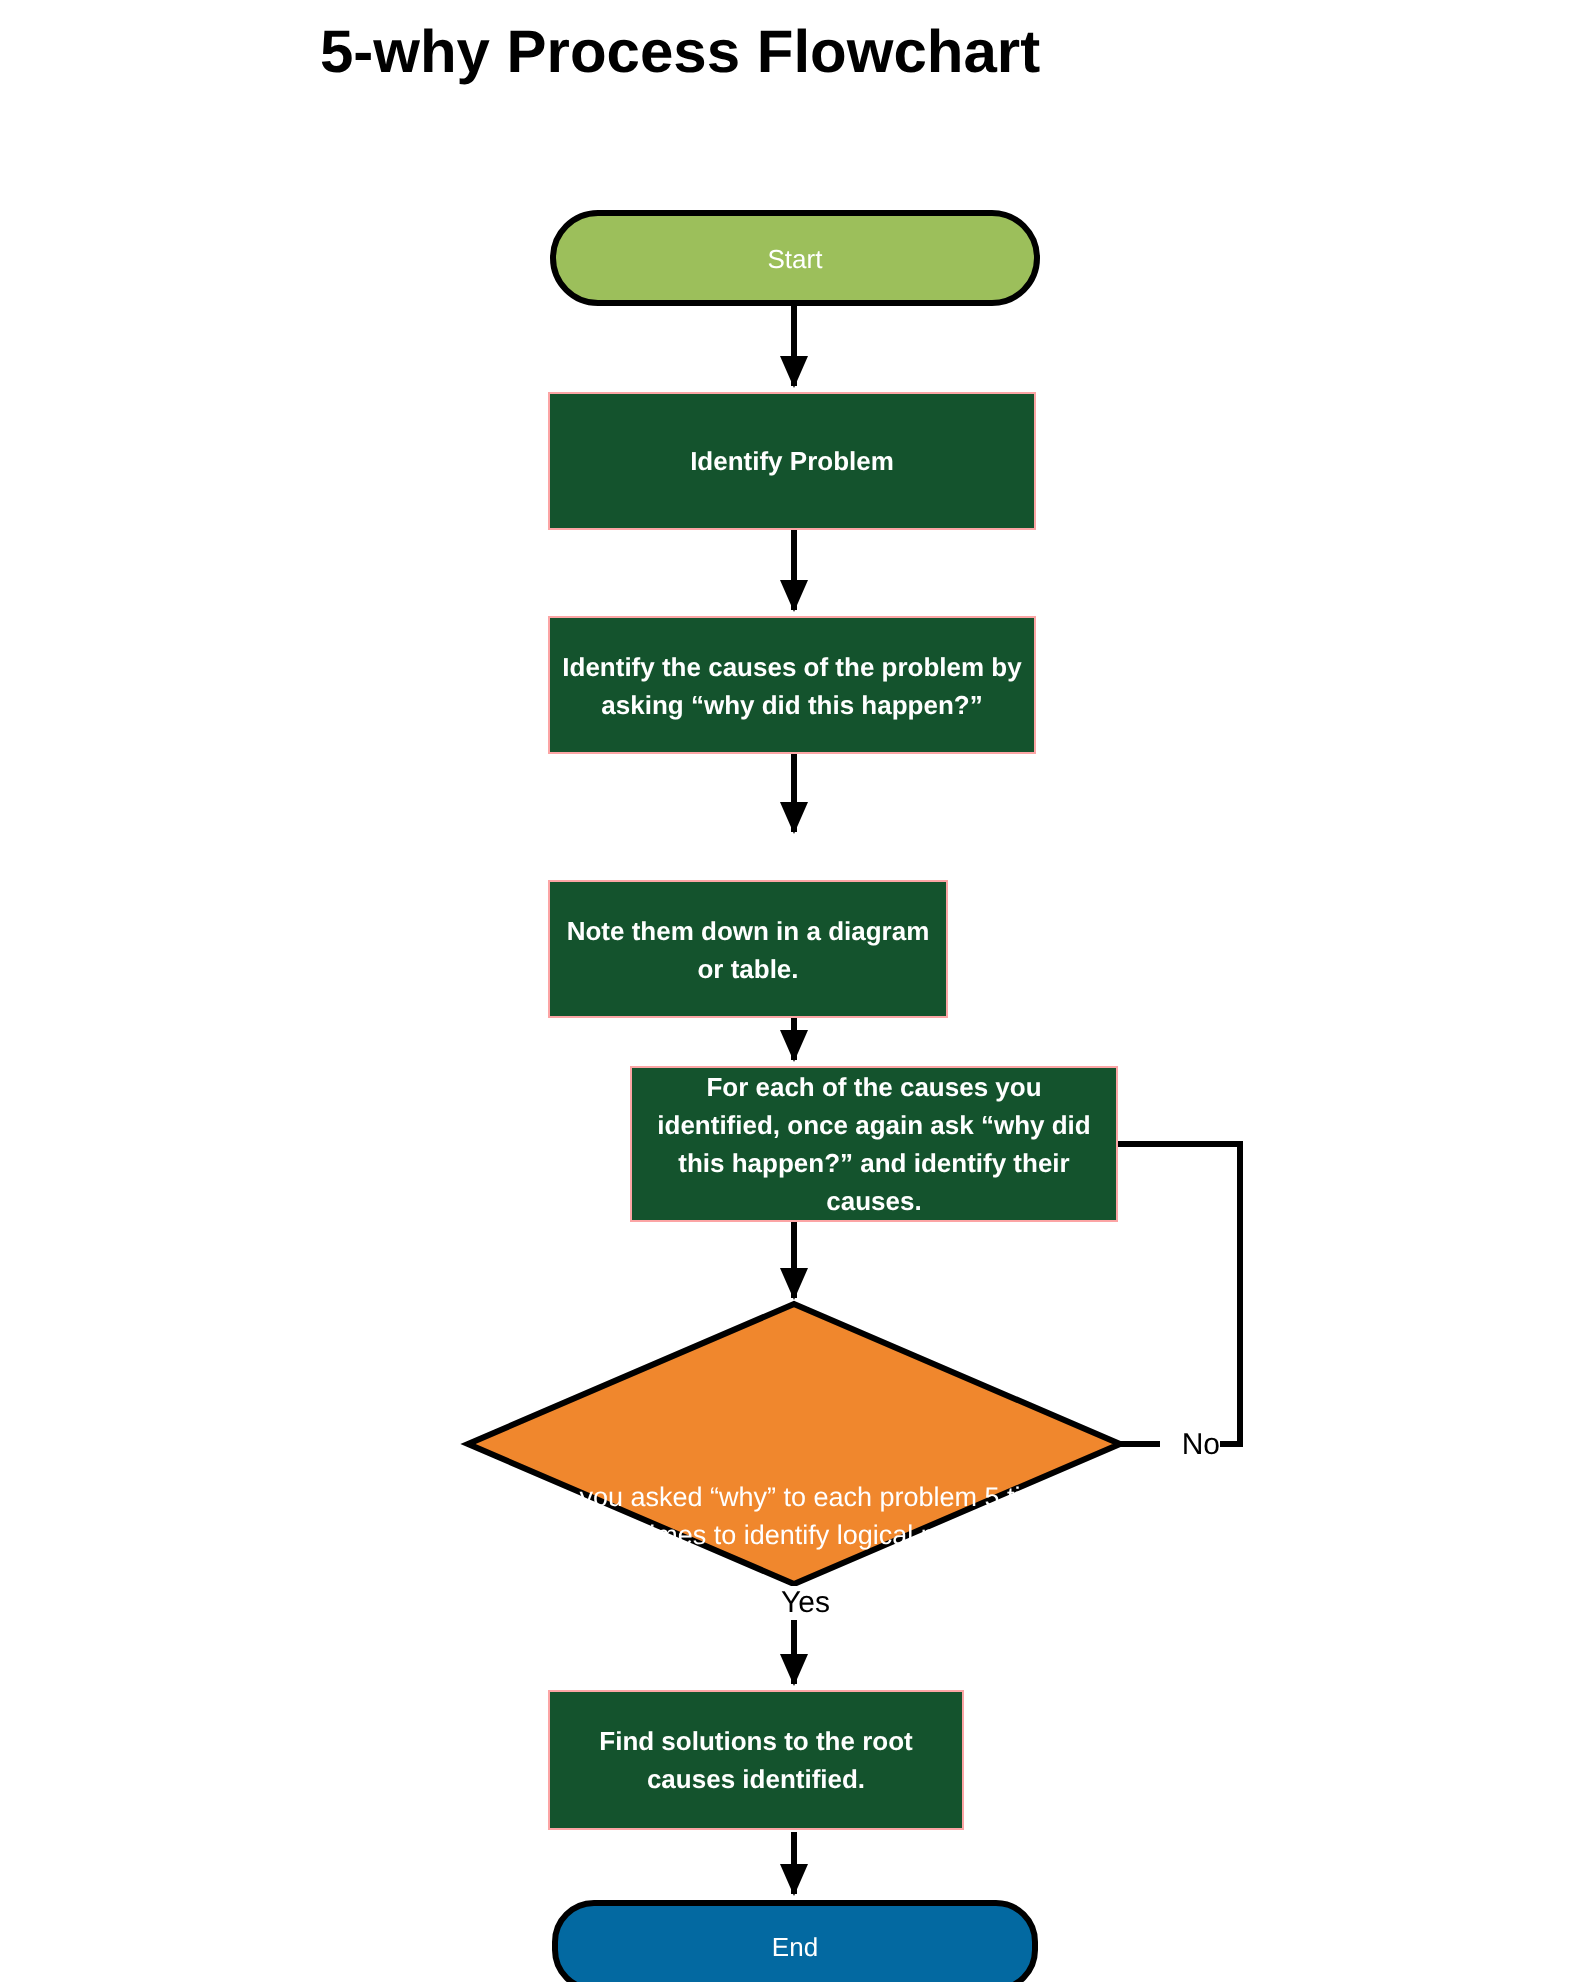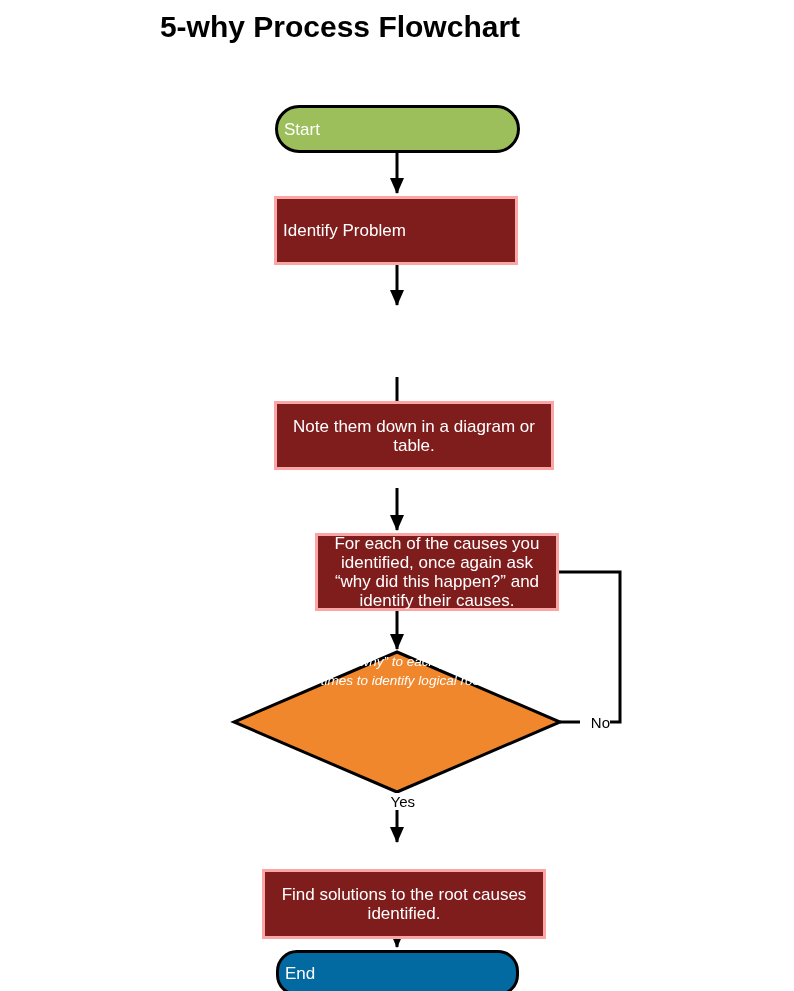--- a/index.html
+++ b/index.html
@@ -25,63 +25,64 @@
   }
   svg.connectors {
     position: absolute; left: 0; top: 0;
     width: 794px; height: 991px;
     z-index: 1;
   }
   .node {
     position: absolute;
     display: flex;
     align-items: center;
-    justify-content: flex-start;
+    justify-content: center;
     text-align: center;
     color: #ffffff;
-    font-size: 17px;
+    font-size: 13px;
     line-height: 19px;
     z-index: 2;
     padding: 20px 6px;
   }
   .terminator {
     border: 3px solid #000000;
   }
   .process {
-    border: 3px solid #fca5a5;
-    background: #7f1d1d;
+    border: 1px solid #fca5a5;
+    background: #14532d;
+    font-weight: bold;
   }
   .start-node {
     left: 275px; top: 105px; width: 245px; height: 48px;
     border-radius: 24px;
     background: #9cbf5b;
   }
   .end-node {
     left: 276px; top: 950px; width: 243px; height: 41px;
     border-radius: 21px;
     background: #0369a1;
   }
   .box-identify-problem { left: 274px; top: 196px; width: 244px; height: 69px; }
   .box-identify-causes  { left: 274px; top: 308px; width: 244px; height: 69px; }
-  .box-note-down        { left: 274px; top: 401px; width: 280px; height: 69px; }
+  .box-note-down        { left: 274px; top: 440px; width: 200px; height: 69px; }
   .box-for-each         { left: 274px; top: 533px; width: 244px; height: 78px; margin-left: 41px; }
-  .box-find-solutions   { left: 262px; top: 845px; width: 284px; height: 70px; margin-top: 24px; }
+  .box-find-solutions   { left: 274px; top: 845px; width: 208px; height: 70px; }
 
   .diamond-label {
     position: absolute;
-    left: 234px; top: 652px; width: 326px; height: 140px;
+    left: 234px; top: 688px; width: 326px; height: 140px;
     display: flex;
+    align-items: center;
     justify-content: center;
     text-align: center;
     color: #ffffff;
     font-size: 13.5px;
     line-height: 19px;
     z-index: 2;
     pointer-events: none;
-    font-style: italic;
   }
   .diamond-label .inner { width: 300px; }
 
   .edge-label {
     position: absolute;
     z-index: 3;
     background: #ffffff;
     color: #000000;
     font-size: 15px;
     text-align: right;
@@ -124,20 +125,23 @@
   </svg>
 
   <div class="node terminator start-node">
     <span>Start</span>
   </div>
 
   <div class="node process box-identify-problem">
     <span>Identify Problem</span>
   </div>
 
+  <div class="node process box-identify-causes">
+    <span>Identify the causes of the problem by asking “why did this happen?”</span>
+  </div>
 
   <div class="node process box-note-down">
     <span>Note them down in a diagram or table.</span>
   </div>
 
   <div class="node process box-for-each">
     <span>For each of the causes you identified, once again ask “why did this happen?” and identify their causes.</span>
   </div>
 
   <div class="diamond-label">

